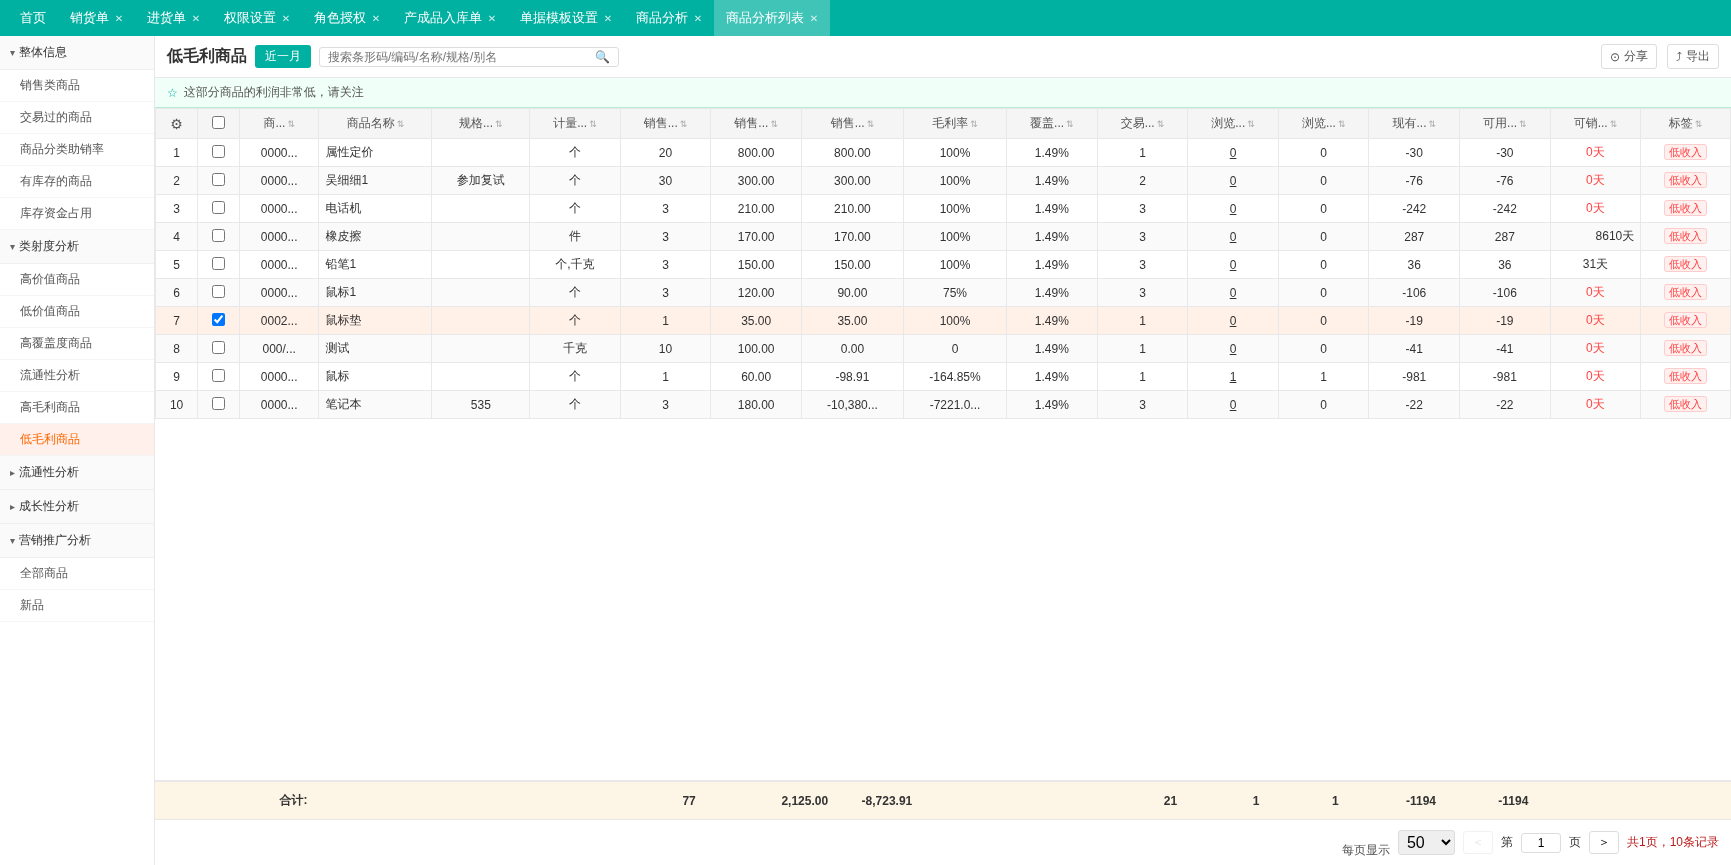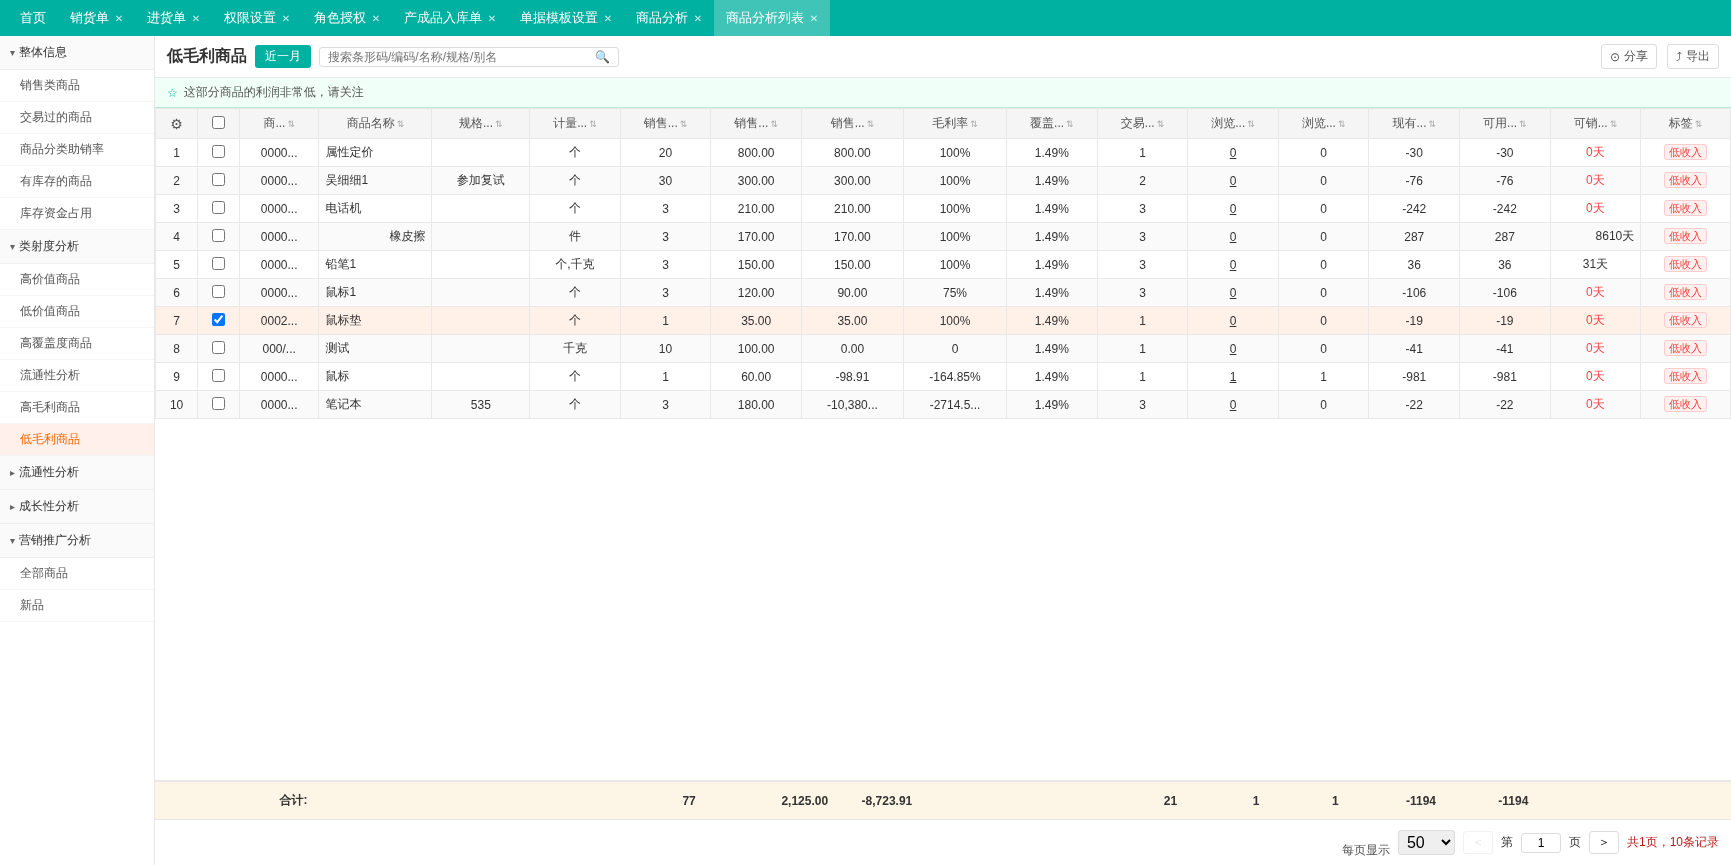--- a/index.html
+++ b/index.html
@@ -428,21 +428,21 @@
       <td>0</td>
       <td>-242</td>
       <td>-242</td>
       <td style="color:#ff4444;">0天</td>
       <td><span style="background:#fff0f0;color:#ff4444;border:1px solid #ffcccc;border-radius:3px;padding:1px 4px;font-size:11px;">低收入</span></td>
     </tr>
             <tr>
       <td style="color:#333;">4</td>
       <td><input type="checkbox" style=""></td>
       <td>0000...</td>
-      <td style="text-align:right;">橡皮擦</td>
+      <td style="text-align:left;">橡皮擦</td>
       <td></td>
       <td>件</td>
       <td>3</td>
       <td>170.00</td>
       <td>170.00</td>
       <td>100%</td>
       <td>1.49%</td>
       <td>3</td>
       <td><span style="text-decoration:underline;cursor:pointer;">0</span></td>
       <td>0</td>
@@ -554,21 +554,21 @@
             <tr>
       <td style="color:#333;">10</td>
       <td><input type="checkbox" style=""></td>
       <td>0000...</td>
       <td style="text-align:left;">笔记本</td>
       <td>535</td>
       <td>个</td>
       <td>3</td>
       <td>180.00</td>
       <td>-10,380...</td>
-      <td>-2714.5...</td>
+      <td>-7221.0...</td>
       <td>1.49%</td>
       <td>3</td>
       <td><span style="text-decoration:underline;cursor:pointer;">0</span></td>
       <td>0</td>
       <td>-22</td>
       <td>-22</td>
       <td style="color:#ff4444;">0天</td>
       <td><span style="background:#fff0f0;color:#ff4444;border:1px solid #ffcccc;border-radius:3px;padding:1px 4px;font-size:11px;">低收入</span></td>
     </tr>
           </tbody>

